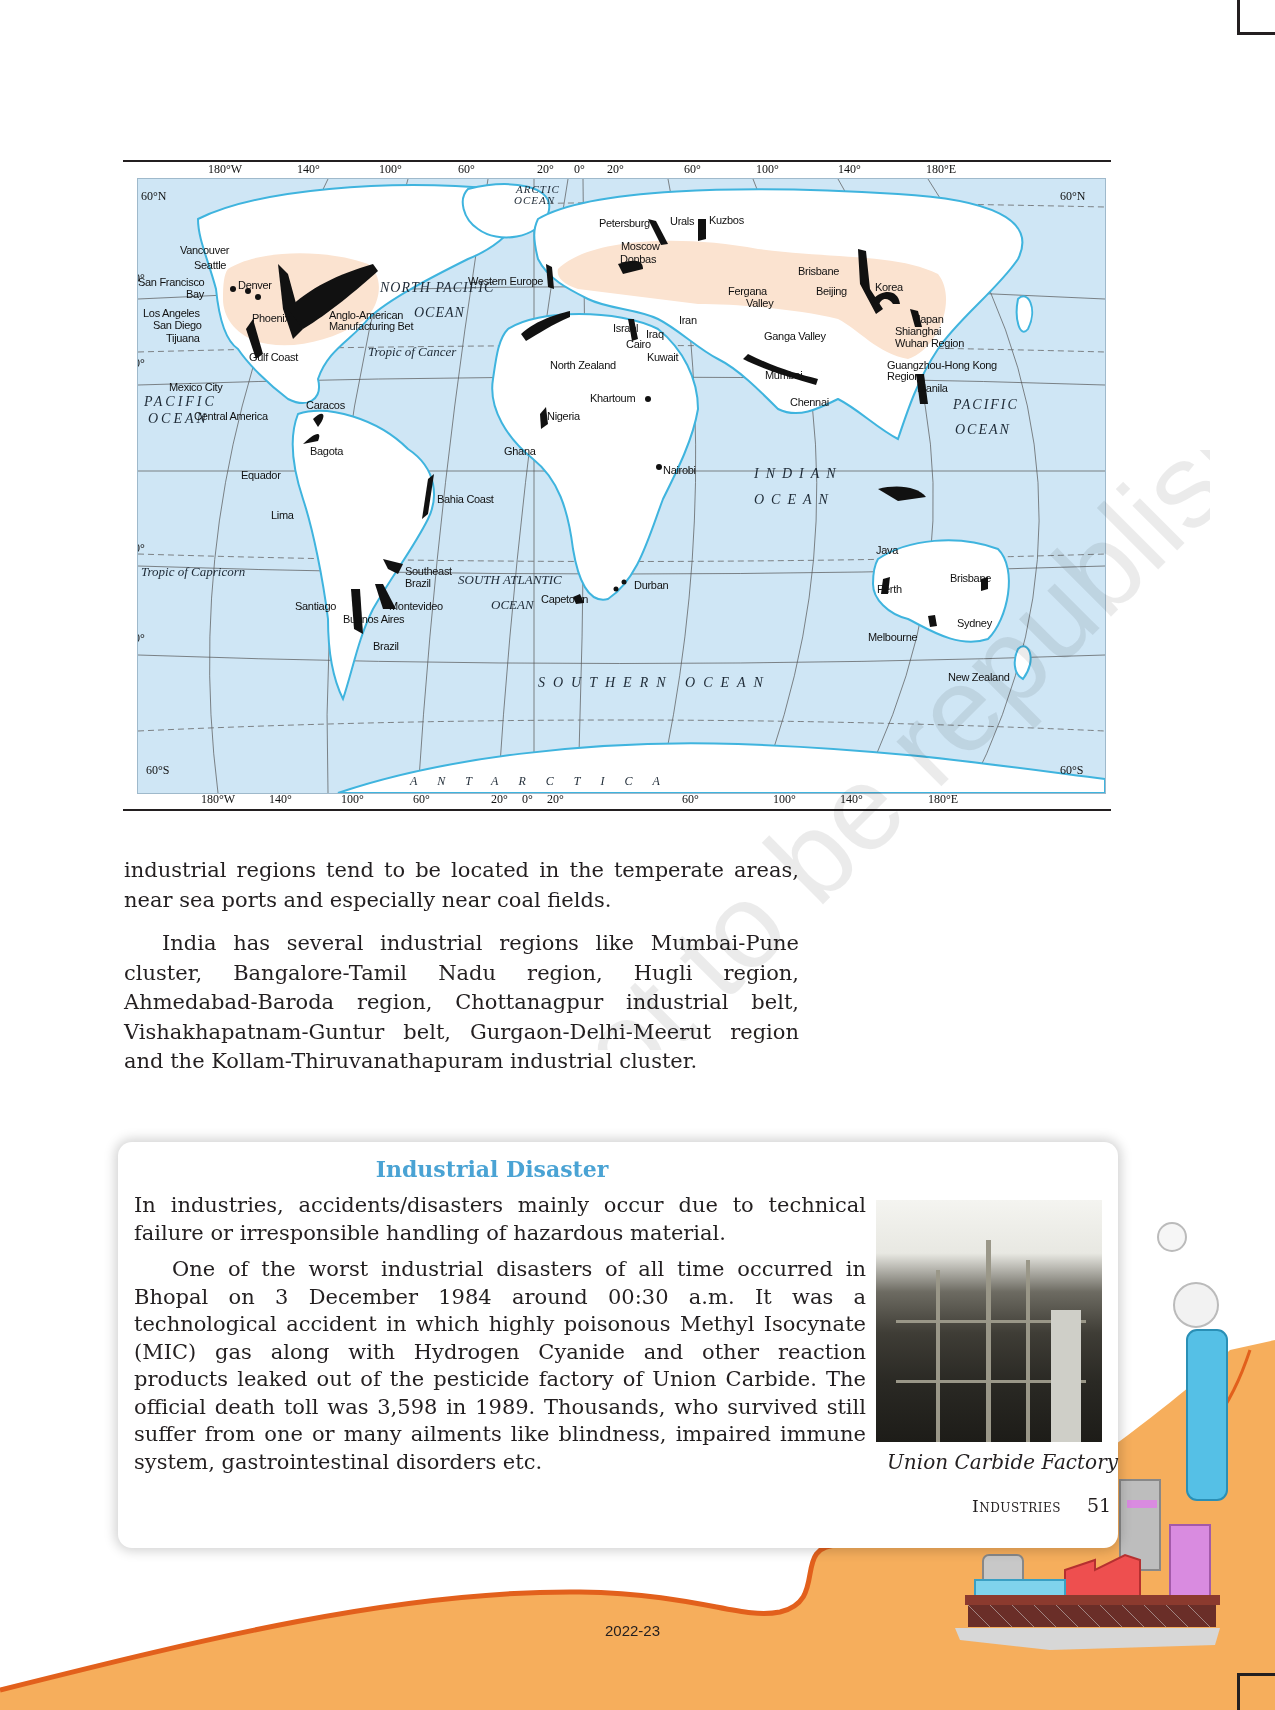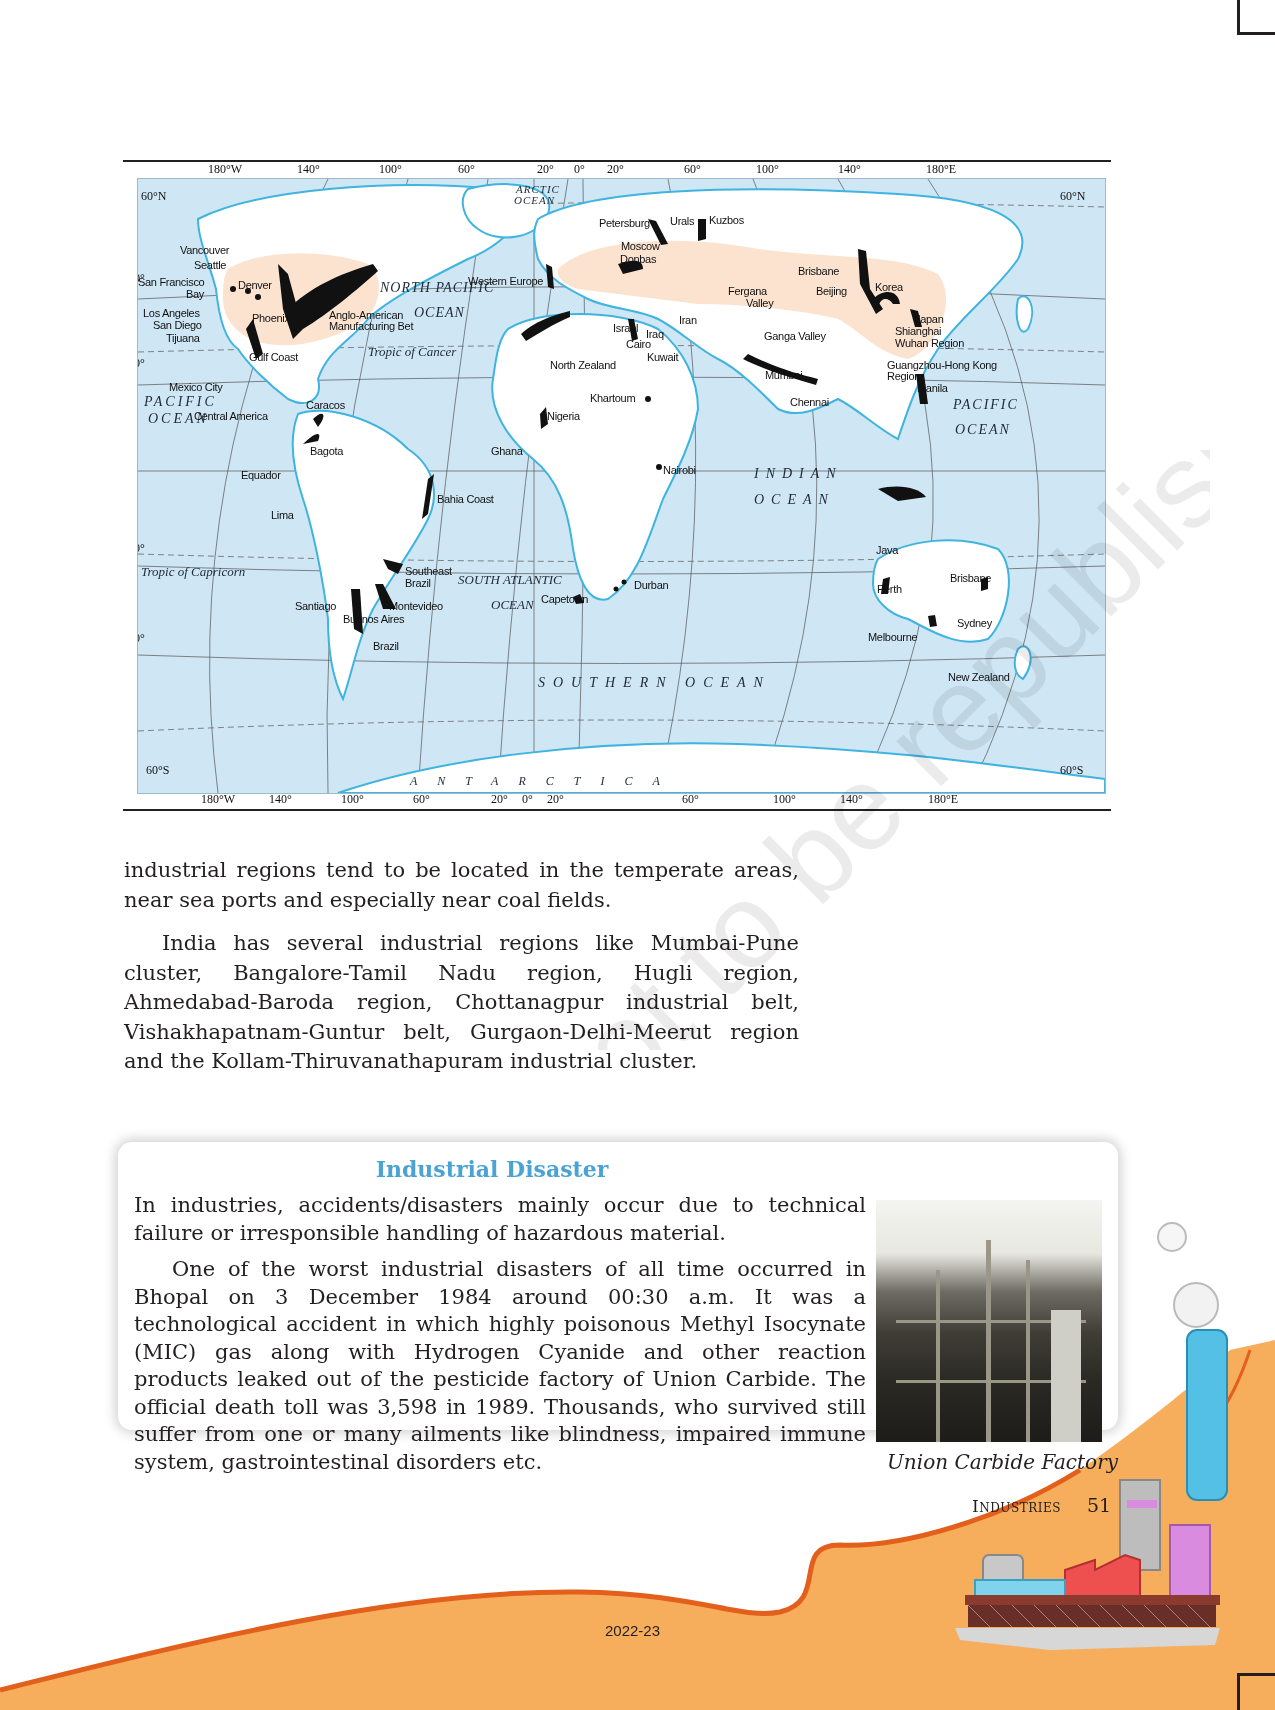--- a/index.html
+++ b/index.html
@@ -20,21 +20,21 @@
   .legend-row{position:absolute;left:6px;display:flex;align-items:center;gap:9px;font-family:"Liberation Sans",sans-serif;font-size:10.5px;letter-spacing:-0.3px;}
   .swatch{width:28px;height:16px;border:1px solid #333;box-sizing:border-box;}
   .caption{position:absolute;left:0;width:988px;top:655px;text-align:center;font-family:"DejaVu Serif",serif;font-style:italic;font-size:19px;color:#333;}
   .caption b{font-weight:bold;}
 
   
   .para{position:absolute;left:124px;width:675px;font-size:21px;line-height:29.5px;text-align:justify;text-align-last:left;}
   .indent{text-indent:38px;}
 
   
-  .box{position:absolute;left:118px;top:1142px;width:1000px;height:288px;background:#fff;border-radius:14px;box-shadow:0 0 12px 3px rgba(0,0,0,0.18);}
+  .box{position:absolute;left:118px;top:1142px;width:1000px;height:406px;background:#fff;border-radius:14px;box-shadow:0 0 12px 3px rgba(0,0,0,0.18);}
   .box-title{position:absolute;left:0;width:748px;top:14px;text-align:center;font-family:"DejaVu Serif",serif;font-weight:bold;color:#4aa3d4;font-size:22px;}
   .box-text{position:absolute;left:16px;width:732px;font-family:"DejaVu Serif",serif;font-size:21px;line-height:27.5px;text-align:justify;text-align-last:left;}
   .photo{position:absolute;left:758px;top:58px;width:226px;height:242px;background:linear-gradient(180deg,#f4f4f0 0%,#e8e8e2 22%,#6d6b62 38%,#3f3d36 55%,#2a2924 75%,#1d1c18 100%);}
   .photo .beam{position:absolute;background:#9a9788;}
   .photo-caption{position:absolute;left:740px;top:308px;width:260px;text-align:right;font-style:italic;font-size:20px;}
 
   .footer-chapter{position:absolute;left:972px;top:1496px;font-family:"DejaVu Serif",serif;font-size:17px;font-variant:small-caps;letter-spacing:0.5px;}
   .footer-page{position:absolute;left:1087px;top:1494px;font-family:"DejaVu Serif",serif;font-size:19px;}
   .year{position:absolute;left:605px;top:1622px;font-family:"Liberation Sans",sans-serif;font-size:15px;}
   .bg-wave{position:absolute;left:0;top:0;}
@@ -234,21 +234,21 @@
         <span class="lbl" style="left: 483px; top: 61px;">Moscow</span>
         <span class="lbl" style="left: 482px; top: 74px;">Donbas</span>
         <span class="lbl" style="left: 475px; top: 143px;">Israel</span>
         <span class="lbl" style="left: 508px; top: 149px;">Iraq</span>
         <span class="lbl" style="left: 541px; top: 135px;">Iran</span>
         <span class="lbl" style="left: 488px; top: 159px;">Cairo</span>
         <span class="lbl" style="left: 509px; top: 172px;">Kuwait</span>
         <span class="lbl" style="left: 412px; top: 180px;">North Zealand</span>
         <span class="lbl" style="left: 452px; top: 213px;">Khartoum</span>
         <span class="lbl" style="left: 409px; top: 231px;">Nigeria</span>
-        <span class="lbl" style="left: 353px; top: 266px;">Ghana</span>
+        <span class="lbl" style="left: 366px; top: 266px;">Ghana</span>
         <span class="lbl" style="left: 525px; top: 285px;">Nairobi</span>
         <span class="lbl" style="left: 496px; top: 400px;">Durban</span>
         <span class="lbl" style="left: 403px; top: 414px;">Capetown</span>
         <span class="lbl" style="left: 590px; top: 106px;">Fergana</span>
         <span class="lbl" style="left: 608px; top: 118px;">Valley</span>
         <span class="lbl" style="left: 626px; top: 151px;">Ganga Valley</span>
         <span class="lbl" style="left: 627px; top: 190px;">Mumbai</span>
         <span class="lbl" style="left: 652px; top: 217px;">Chennai</span>
         <span class="lbl" style="left: 660px; top: 86px;">Brisbane</span>
         <span class="lbl" style="left: 678px; top: 106px;">Beijing</span>

